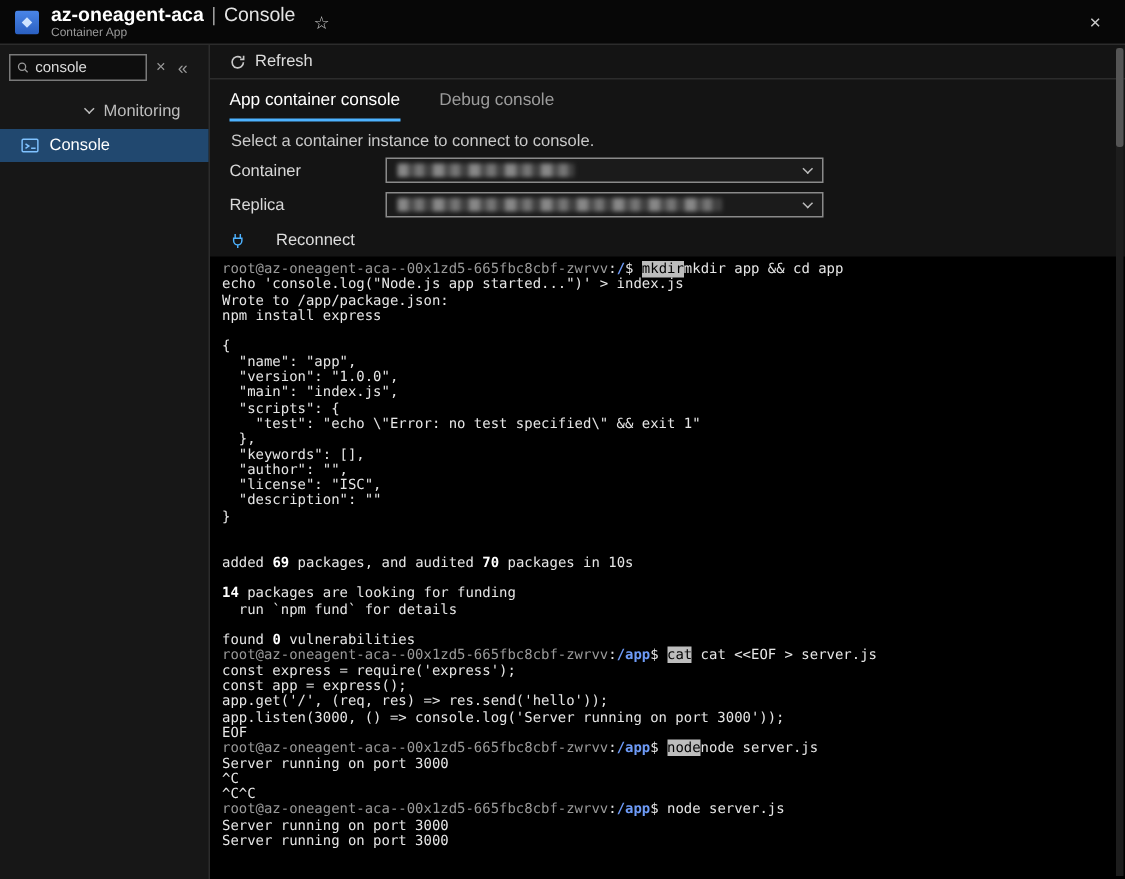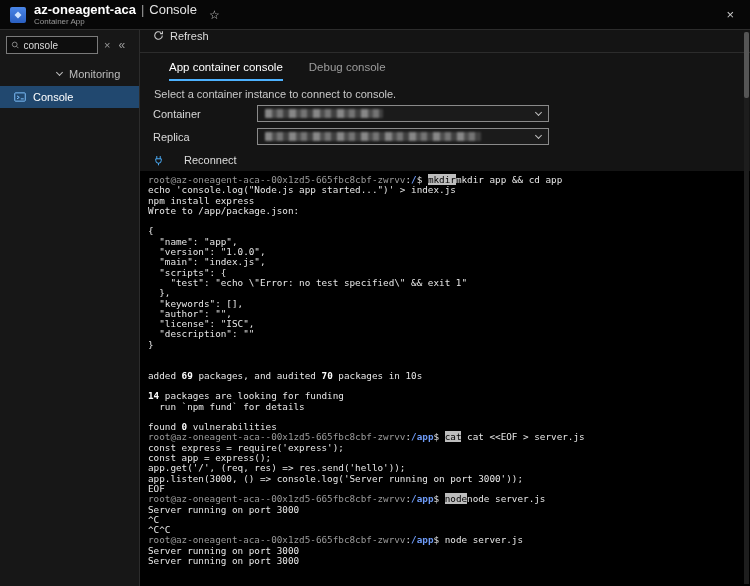--- a/index.html
+++ b/index.html
@@ -34,25 +34,25 @@
   .section-header { margin-top:11px; height:18px; display:flex; align-items:center; gap:7px;
     padding:0 9px; color:#bdbdbd; font-size:11px; cursor:pointer;margin-left:48px; }
   .chev { display:inline-block; width:5px; height:5px; border-right:1.2px solid #bdbdbd;
     border-bottom:1.2px solid #bdbdbd; transform:rotate(45deg); margin-top:-3px; }
   .nav-item { margin-top:3px; height:22px; display:flex; align-items:center; gap:7px;
     padding-left:14px; color:#ffffff; cursor:pointer; }
   .nav-item.selected { background:#21486f; }
 
   
   main { flex:1; min-width:0; display:flex; flex-direction:column; background:#141414; }
-  .toolbar { height:23px; flex:0 0 auto; display:flex; align-items:flex-start; gap:6px;
+  .toolbar { height:23px; flex:0 0 auto; display:flex; align-items:center; gap:6px;
     padding:0 13px; border-bottom:1px solid #2c2c2c; color:#dddddd; cursor:pointer; }
   .tabs { height:28px; flex:0 0 auto; display:flex; align-items:flex-end; gap:26px; padding:0 13px; }
   .tab { padding-bottom:6px; font-size:11.5px; color:#9c9c9c; cursor:pointer; border-bottom:2px solid transparent; }
-  .tab.active { color:#ffffff; border-bottom:2px solid #4db2ff;margin-left:16px; }
+  .tab.active { color:#ffffff; border-bottom:2px solid #4db2ff; }
   .instruction { padding:7px 14px 2px; color:#c9c9c9; }
   .form-row { display:flex; align-items:center; padding:3px 13px; }
   .form-label { width:104px; color:#d8d8d8; }
   .select { width:292px; height:17px; background:#1b1b1b; border:1px solid #8a8a8a;
     display:flex; align-items:center; justify-content:space-between; padding:0 7px; cursor:pointer; }
   .redacted { height:9px; border-radius:1px; opacity:.85; filter:blur(1.3px);
     background:repeating-linear-gradient(90deg,#9a9a9a 0 7px,#565656 7px 12px,#848484 12px 18px,#474747 18px 24px); }
   .w-replica { width:216px; }
   .w-container { width:118px; }
   .reconnect-row { display:flex; align-items:center; gap:20px; padding:6px 13px 5px; color:#dddddd; cursor:pointer; }
@@ -167,22 +167,22 @@
           <path d="M5.5 1.5v4M10.5 1.5v4"></path>
           <path d="M4 5.5h8v2.5a4 4 0 0 1-8 0z"></path>
           <path d="M8 12v3"></path>
         </svg>
         <span>Reconnect</span>
       </div>
 
       <div class="terminal">
           <div class="tline"><span class="seg-d">root@az-oneagent-aca--00x1zd5-665fbc8cbf-zwrvv</span><span class="seg-p">:</span><span class="seg-b">/</span><span class="seg-p">$ </span><span class="seg-h">mkdir</span><span class="seg-p">mkdir app &amp;&amp; cd app</span></div>
           <div class="tline"><span class="seg-p">echo 'console.log("Node.js app started...")' &gt; index.js</span></div>
+          <div class="tline"><span class="seg-p">Wrote to /app/package.json:</span></div>
           <div class="tline"><span class="seg-p">npm install express</span></div>
-          <div class="tline"><span class="seg-p">Wrote to /app/package.json:</span></div>
           <div class="tline">&nbsp;</div>
           <div class="tline"><span class="seg-p">{</span></div>
           <div class="tline"><span class="seg-p">  "name": "app",</span></div>
           <div class="tline"><span class="seg-p">  "version": "1.0.0",</span></div>
           <div class="tline"><span class="seg-p">  "main": "index.js",</span></div>
           <div class="tline"><span class="seg-p">  "scripts": {</span></div>
           <div class="tline"><span class="seg-p">    "test": "echo \"Error: no test specified\" &amp;&amp; exit 1"</span></div>
           <div class="tline"><span class="seg-p">  },</span></div>
           <div class="tline"><span class="seg-p">  "keywords": [],</span></div>
           <div class="tline"><span class="seg-p">  "author": "",</span></div>

